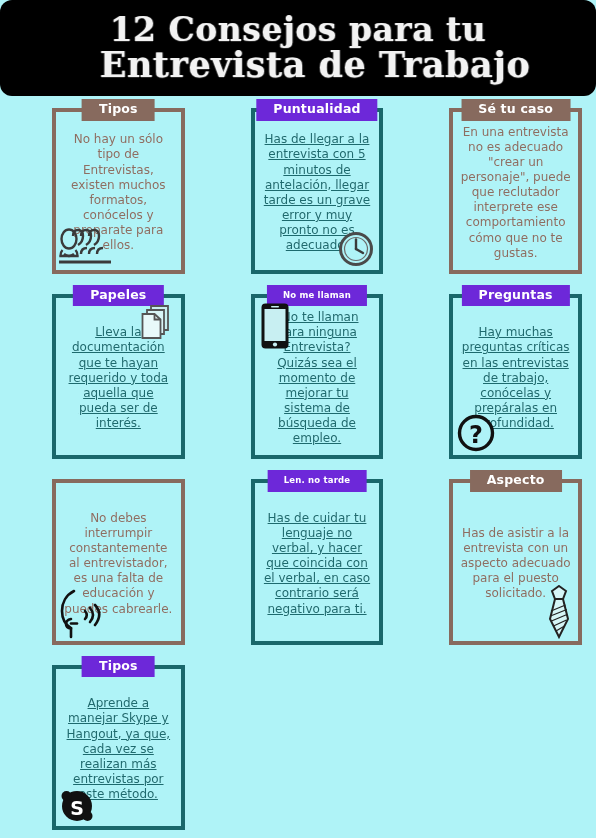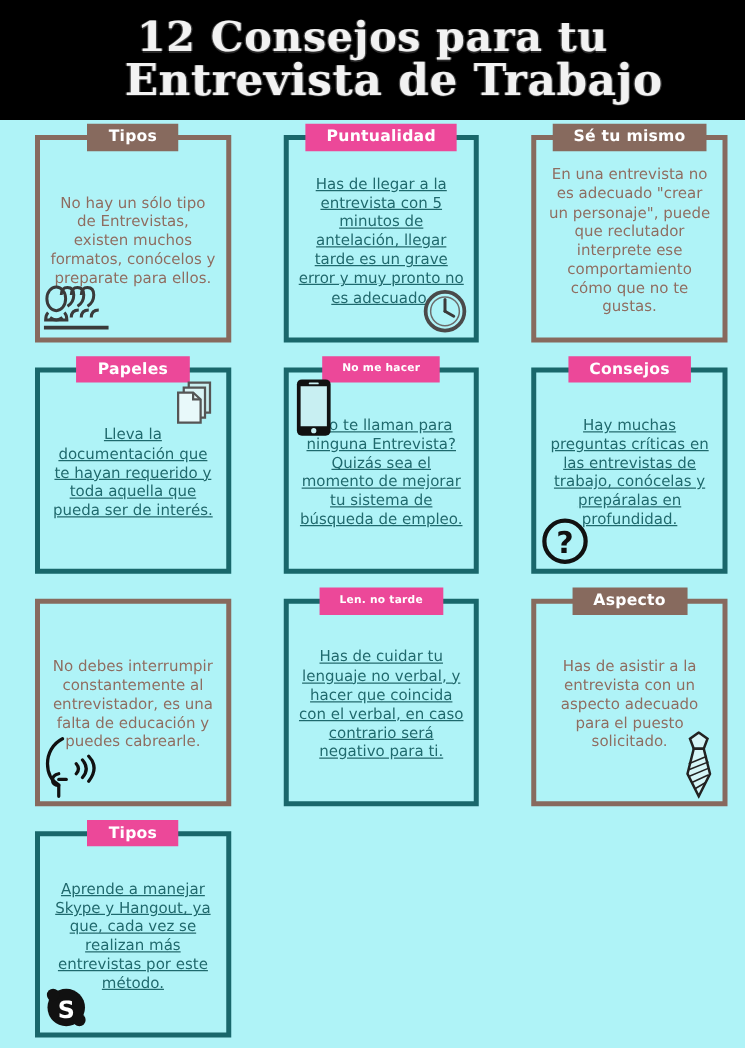--- a/index.html
+++ b/index.html
@@ -26,20 +26,21 @@
     position: absolute;
     left: 0;
     top: 0;
     width: 596px;
     height: 96px;
     background: #000000;
     display: flex;
     flex-direction: column;
     align-items: center;
     justify-content: center;
+    border-radius: 12px;
   }
   .title-line {
     font-family: "DejaVu Serif", serif;
     font-weight: bold;
     color: #f2f2f2;
     letter-spacing: 0.5px;
     line-height: 1.02;
     text-align: center;
     white-space: nowrap;
     text-shadow:
@@ -61,21 +62,22 @@
     grid-template-columns: repeat(3, 1fr);
     grid-template-rows: repeat(4, 1fr);
     column-gap: 0px;
     row-gap: 0px;
     box-sizing: border-box;
   }
 
   .card {
     position: relative;
     box-sizing: border-box;
-    padding: 12px 14px 8px 28px;
+    padding: 12px 14px 8px 6px;
+    margin-left: 46px;
   }
   .card-frame {
     position: relative;
     width: 100%;
     height: 100%;
     box-sizing: border-box;
     border: 4px solid #876a5e;
     background: transparent;
   }
   .card.teal .card-frame { border-color: #19676b; }
@@ -89,21 +91,21 @@
     background: #876a5e;
     color: #ffffff;
     padding: 4px 17px 5px 17px;
     font-size: 12.5px;
     font-weight: bold;
     line-height: 1;
     white-space: nowrap;
     letter-spacing: 0.2px;
     z-index: 3;
   }
-  .card.teal .card-header { background: #ec4899; }
+  .card.teal .card-header { background: #6d28d9; }
   .card-header.small { font-size: 8.5px; padding: 6px 16px 7px 16px; }
 
   
   .card-body {
     position: absolute;
     left: 0;
     right: 0;
     top: 0;
     bottom: 0;
     display: flex;
@@ -181,21 +183,21 @@
       <circle cx="19" cy="19" r="15.5" stroke="#4a4a4a" stroke-width="3" fill="#aff3f7"></circle>
       <circle cx="19" cy="19" r="11.5" stroke="#6b6b6b" stroke-width="1.2" fill="none"></circle>
       <path d="M19 19 V9.5" stroke="#3a3a3a" stroke-width="2.4" stroke-linecap="round"></path>
       <path d="M19 19 L26 23" stroke="#3a3a3a" stroke-width="2.4" stroke-linecap="round"></path>
     </svg>
           </div>
         </div>
       </div>
       <div class="card brown">
         <div class="card-frame">
-          <div class="card-header">Sé tu mismo</div>
+          <div class="card-header">Sé tu caso</div>
           <div class="card-body">
             <div class="card-text">En una entrevista no es adecuado "crear un personaje", puede que reclutador interprete ese comportamiento cómo que no te gustas.</div>
           </div>
         </div>
       </div>
       <div class="card teal">
         <div class="card-frame">
           <div class="card-header">Papeles</div>
           <div class="card-body">
             <div class="card-text">Lleva la documentación que te hayan requerido y toda aquella que pueda ser de interés.</div>
@@ -205,37 +207,37 @@
       <path d="M13 4 h17 v24 h-17 z" fill="#c9eef0"></path>
       <path d="M9 8 h17 v24 h-17 z" fill="#d9f4f6"></path>
       <path d="M4.5 12 h12 l6 5.5 V36 h-18 z" fill="#e8f9fa"></path>
       <path d="M16.5 12 v5.5 h6"></path>
     </svg>
           </div>
         </div>
       </div>
       <div class="card teal">
         <div class="card-frame">
-          <div class="card-header small">No me hacer</div>
+          <div class="card-header small">No me llaman</div>
           <div class="card-body">
             <div class="card-text">¿No te llaman para ninguna Entrevista? Quizás sea el momento de mejorar tu sistema de búsqueda de empleo.</div>
           </div>
           <div class="icon tl">
     <svg width="30" height="48" viewBox="0 0 30 48" fill="none">
       <rect x="1.5" y="1.5" width="27" height="45" rx="4" fill="#111"></rect>
       <rect x="4.5" y="7" width="21" height="32" fill="#c8eff2"></rect>
       <circle cx="15" cy="42.5" r="2.1" fill="#c8eff2"></circle>
       <rect x="11" y="4" width="8" height="1.4" rx="0.7" fill="#c8eff2"></rect>
     </svg>
           </div>
         </div>
       </div>
       <div class="card teal">
         <div class="card-frame">
-          <div class="card-header">Consejos</div>
+          <div class="card-header">Preguntas</div>
           <div class="card-body">
             <div class="card-text">Hay muchas preguntas críticas en las entrevistas de trabajo, conócelas y prepáralas en profundidad.</div>
           </div>
           <div class="icon bl">
     <svg width="40" height="40" viewBox="0 0 40 40" fill="none">
       <circle cx="20" cy="20" r="16.5" stroke="#111" stroke-width="3.4" fill="#aff3f7"></circle>
       <text x="20" y="29.5" font-family="DejaVu Sans, sans-serif" font-size="24" font-weight="bold" fill="#111" text-anchor="middle">?</text>
     </svg>
           </div>
         </div>

